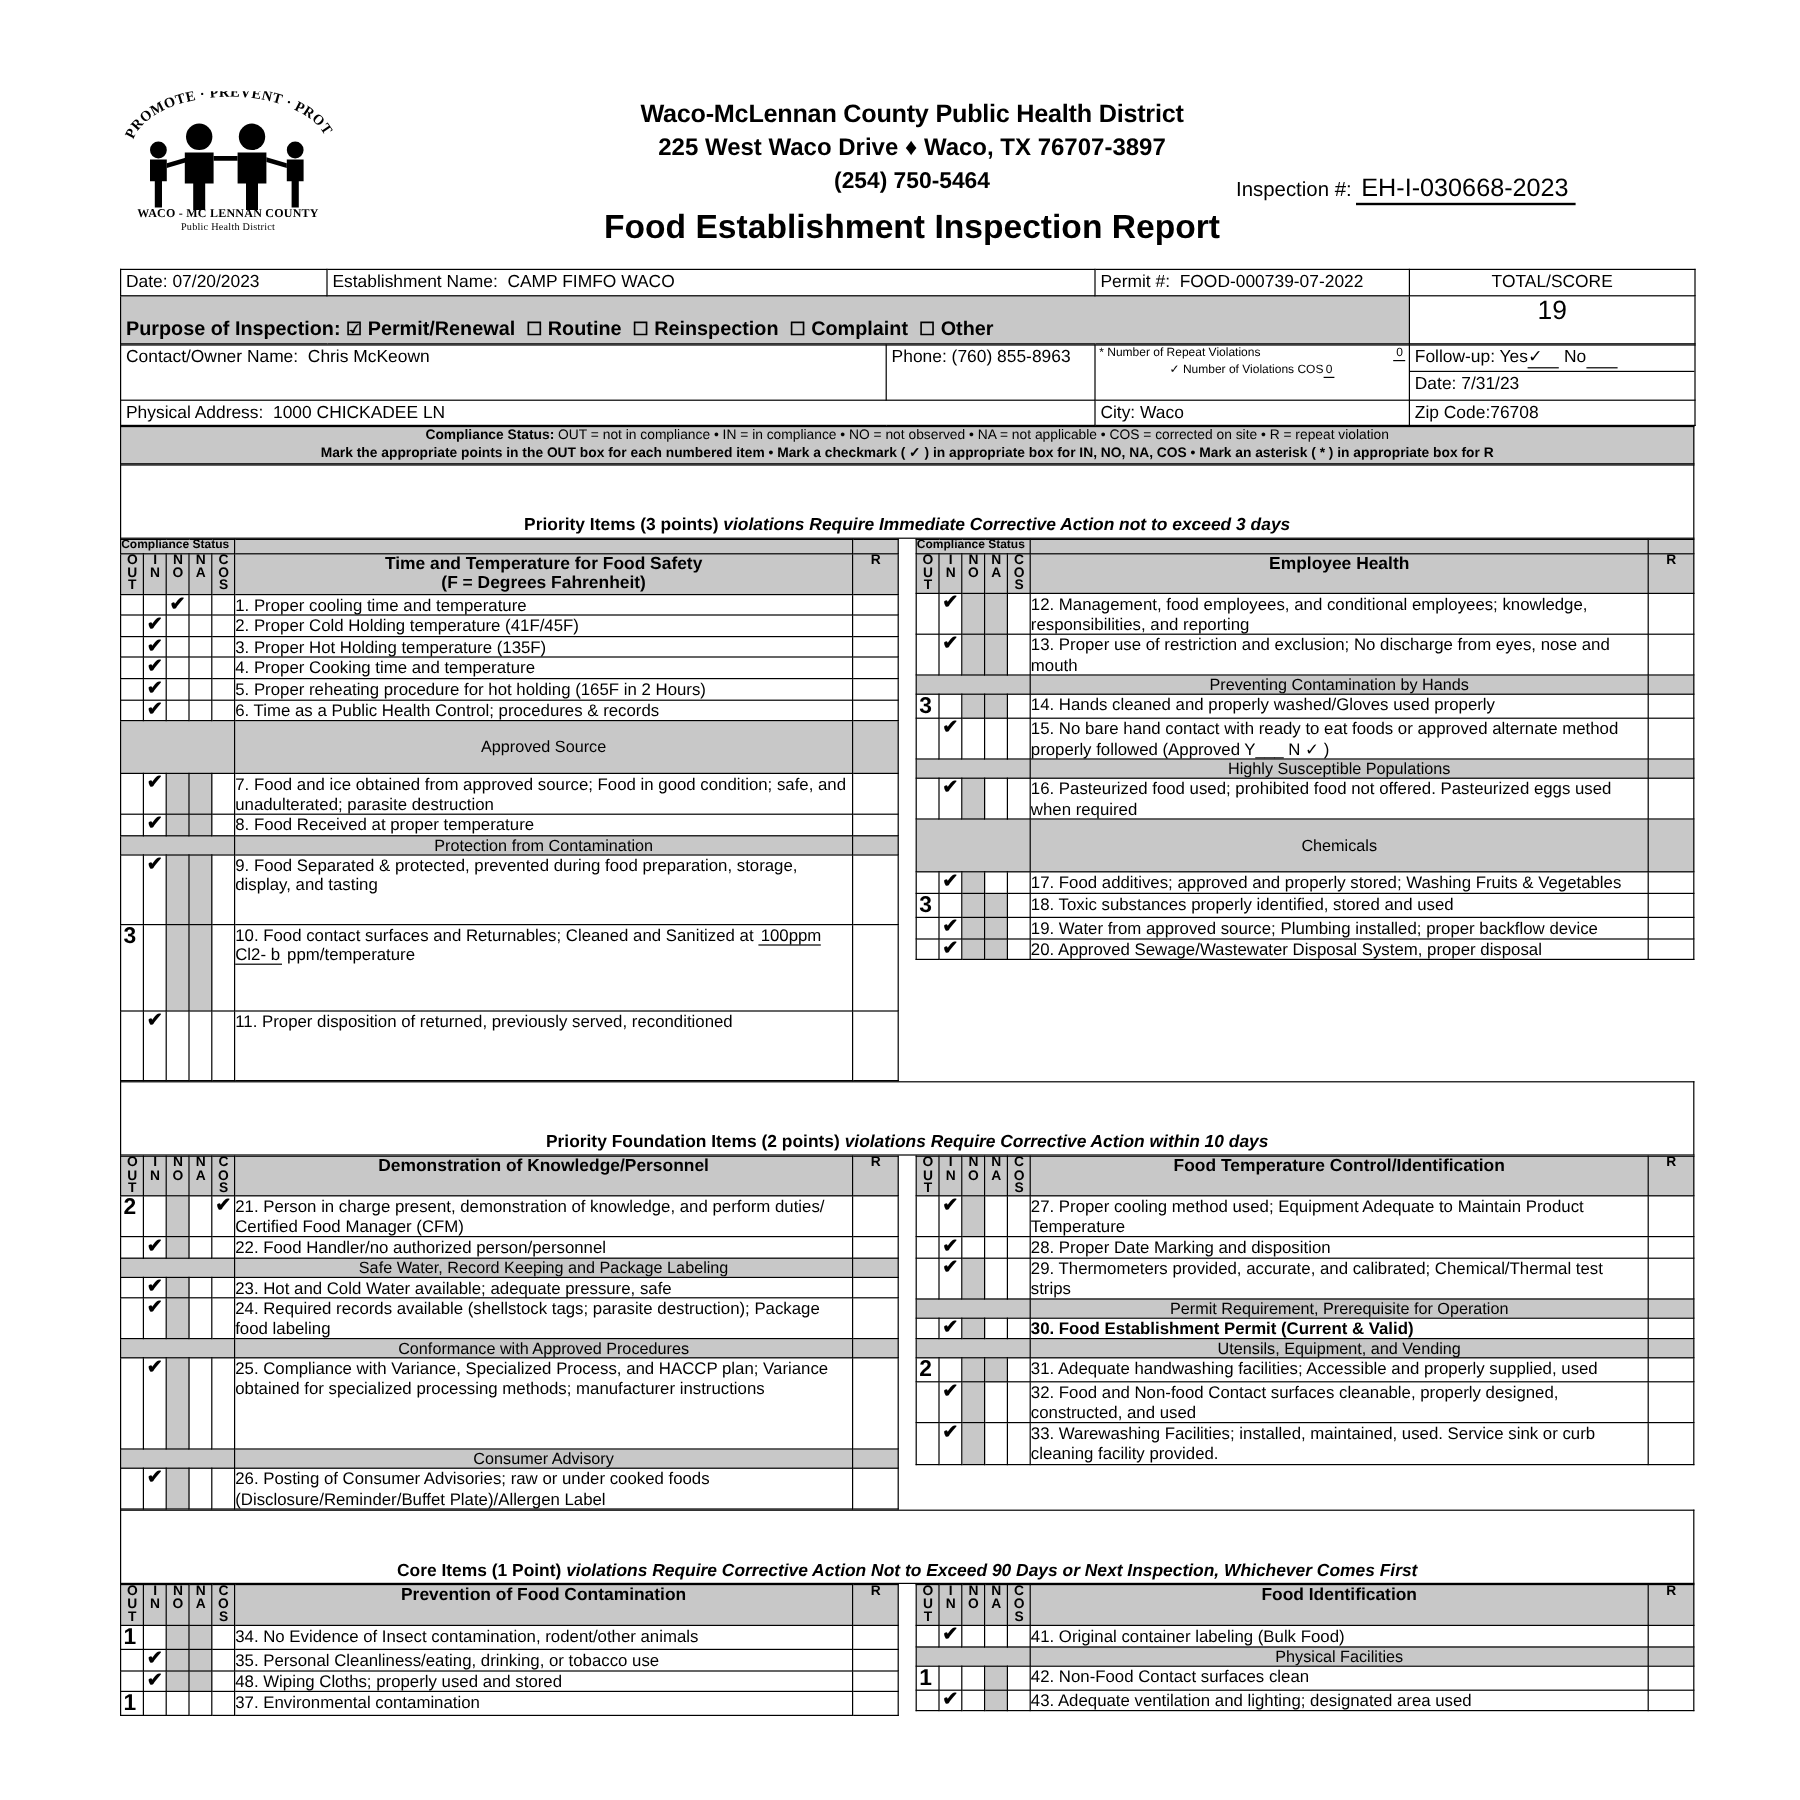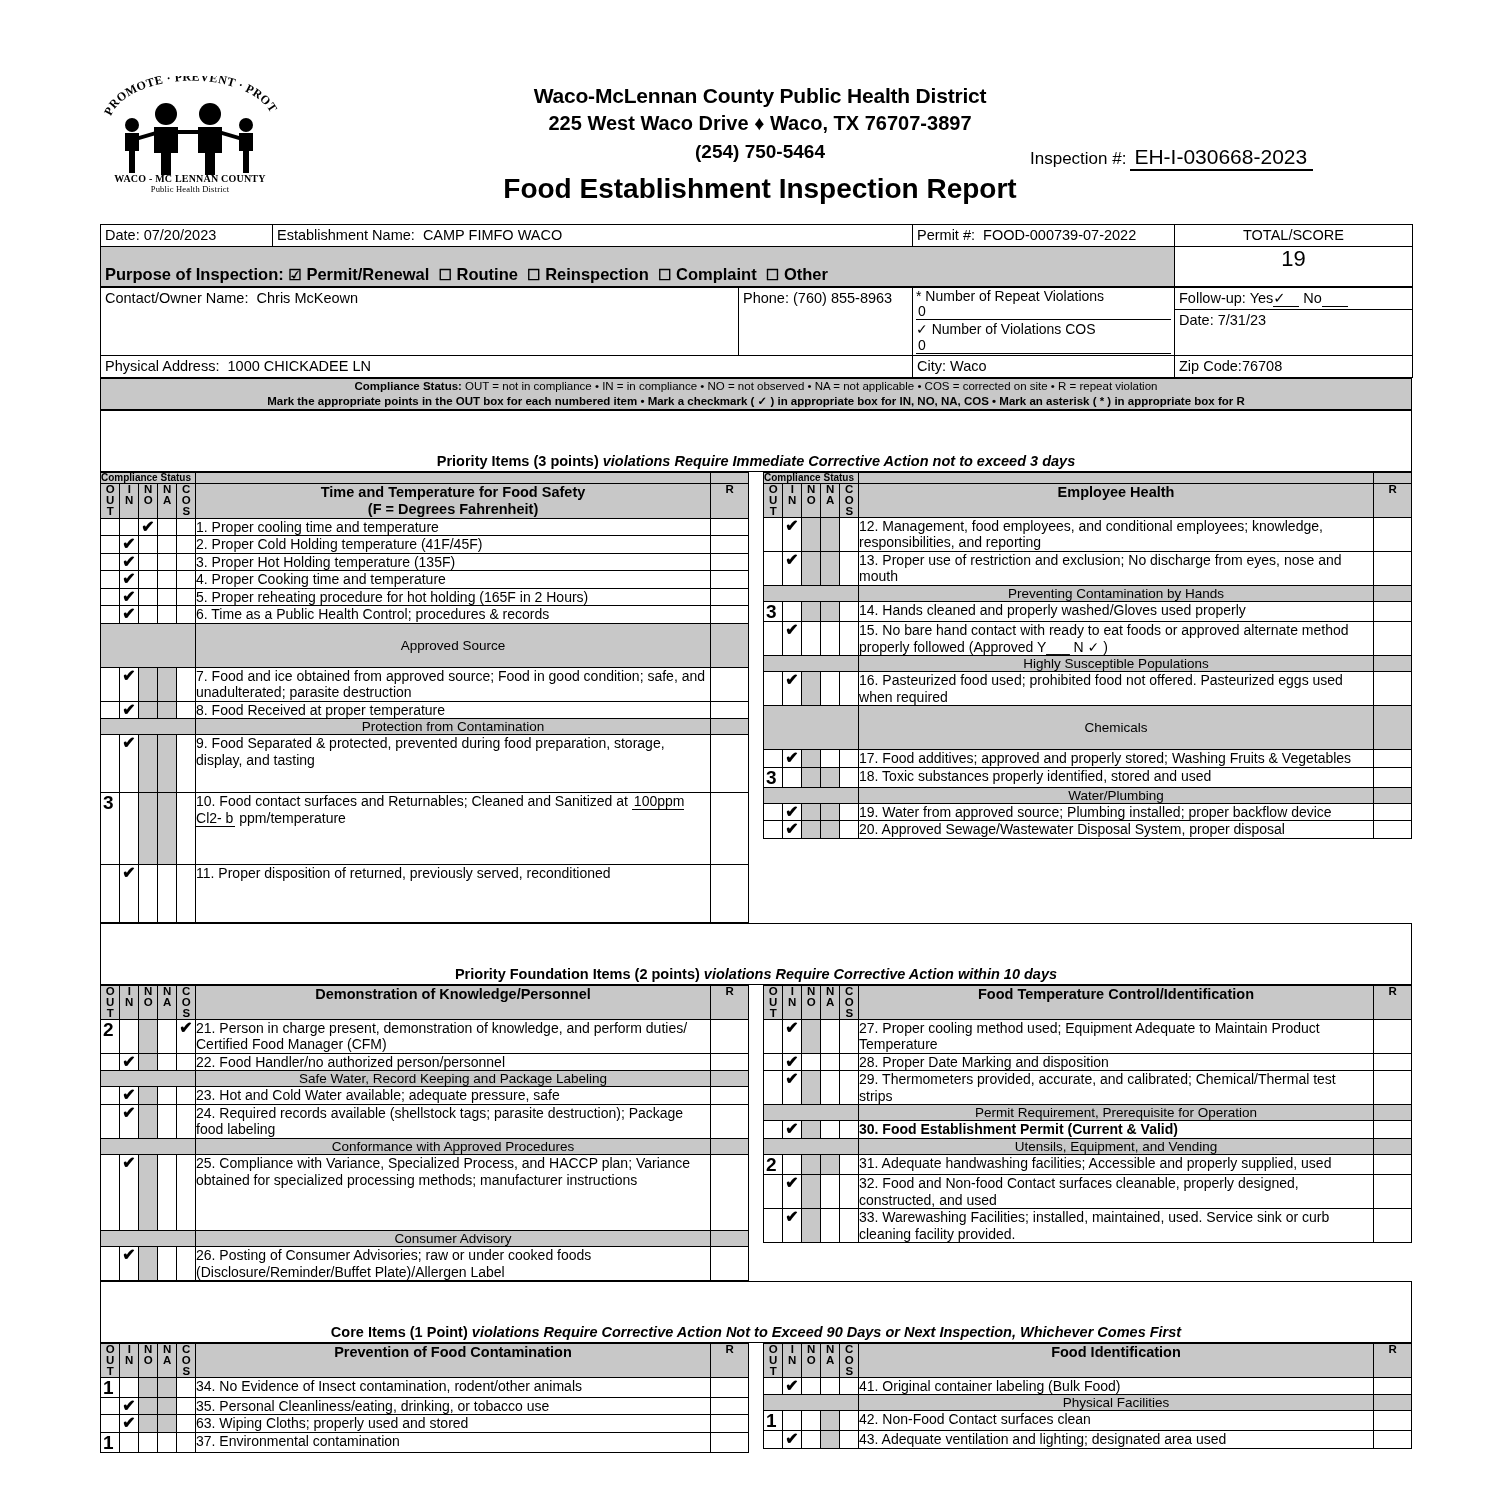--- a/index.html
+++ b/index.html
@@ -59,21 +59,21 @@
   .form { position: absolute; left: 100px; top: 224px; width: 1312px; }
   table.t { border-collapse: collapse; width: 100%; table-layout: fixed; }
   .t td { border: 1.5px solid #000; padding: 0; vertical-align: top; }
   .cellpad { padding: 2px 4px; font-size: 14.5px; line-height: 1.15; }
   .shade { background: #c8c8c8; }
   .center { text-align: center; }
 
   .purpose { font-size: 16.5px; font-weight: bold; padding: 2px 4px; margin-top: 16px; }
   .purpose .cb { font-size: 15px; }
   .score-num { font-size: 22px; text-align: center; line-height: 1; padding: 1px 0 3px; }
-  .small { font-size: 14px; line-height: 1.1; flex-direction: column; }
+  .small { font-size: 10px; line-height: 1.1; }
 
   .compliance-note {
     font-size: 11.5px; line-height: 1.12; text-align: center;
     padding: 1px 4px; font-weight: bold;
   }
   .compliance-note .reg { font-weight: normal; }
   .section-banner {
     text-align: center; font-size: 14.5px; font-weight: bold; padding: 2px; margin-top: 40px;
   }
   .section-banner i { font-style: italic; }
@@ -515,25 +515,20 @@
                 <tr>
         <td class="mark num">3</td>
                   <td class="mark"></td>
                   <td class="mark shade"></td>
                   <td class="mark shade"></td>
                   <td class="mark"></td>
         <td class="itemtext"><span>18.</span> Toxic substances properly identified, stored and used</td>
         <td class="mark"></td>
                 </tr>
                 <tr>
-        <td class="shade" colspan="5"></td>
-        <td class="subhdr shade" style="">Water/Plumbing</td>
-        <td class="shade"></td>
-                </tr>
-                <tr>
         <td class="mark"></td>
                   <td class="mark">✔</td>
                   <td class="mark shade"></td>
                   <td class="mark shade"></td>
                   <td class="mark"></td>
         <td class="itemtext"><span>19.</span> Water from approved source; Plumbing installed; proper backflow device</td>
         <td class="mark"></td>
                 </tr>
                 <tr>
         <td class="mark"></td>
@@ -797,21 +792,21 @@
                   <td class="mark"></td>
         <td class="itemtext"><span>35.</span> Personal Cleanliness/eating, drinking, or tobacco use</td>
         <td class="mark"></td>
                 </tr>
                 <tr>
         <td class="mark"></td>
                   <td class="mark">✔</td>
                   <td class="mark shade"></td>
                   <td class="mark shade"></td>
                   <td class="mark"></td>
-        <td class="itemtext"><span>63.</span> Wiping Cloths; properly used and stored</td>
+        <td class="itemtext"><span>48.</span> Wiping Cloths; properly used and stored</td>
         <td class="mark"></td>
                 </tr>
                 <tr>
         <td class="mark num">1</td>
                   <td class="mark"></td>
                   <td class="mark"></td>
                   <td class="mark"></td>
                   <td class="mark"></td>
         <td class="itemtext"><span>37.</span> Environmental contamination</td>
         <td class="mark"></td>

